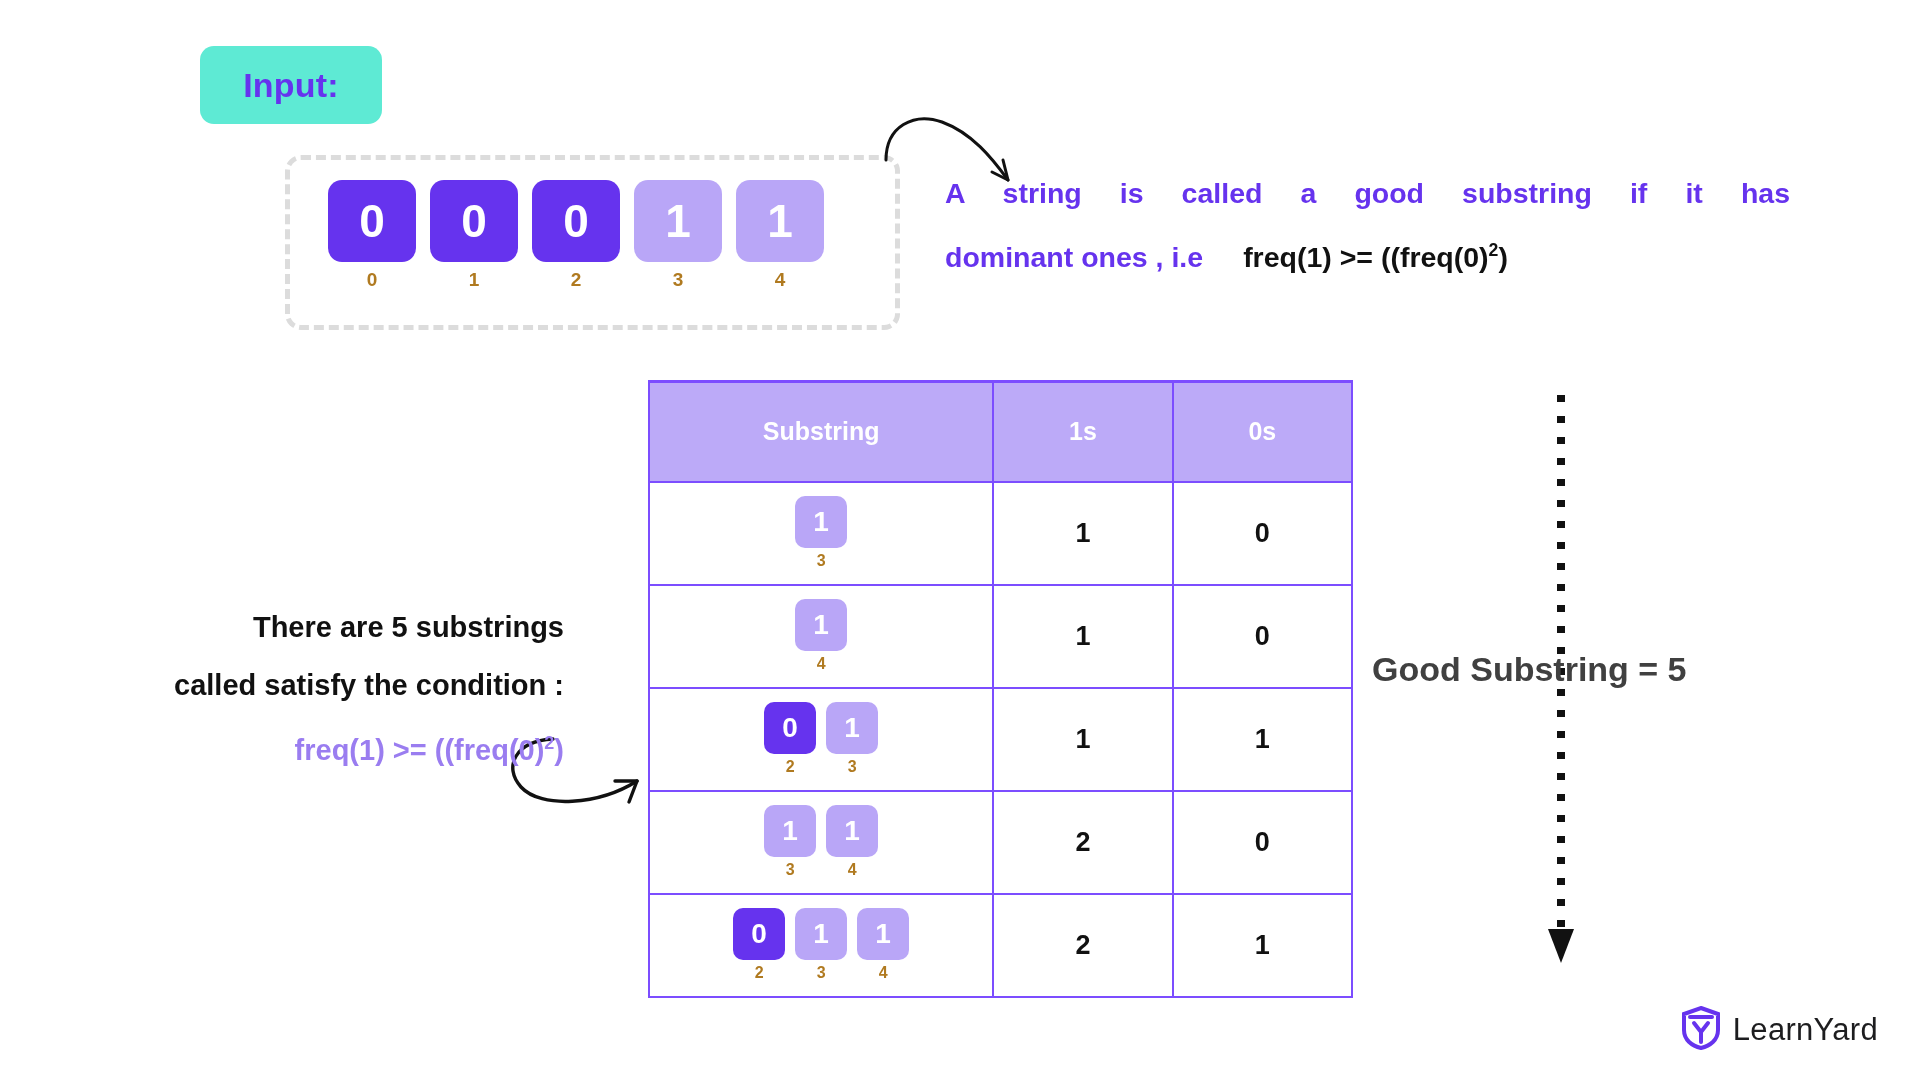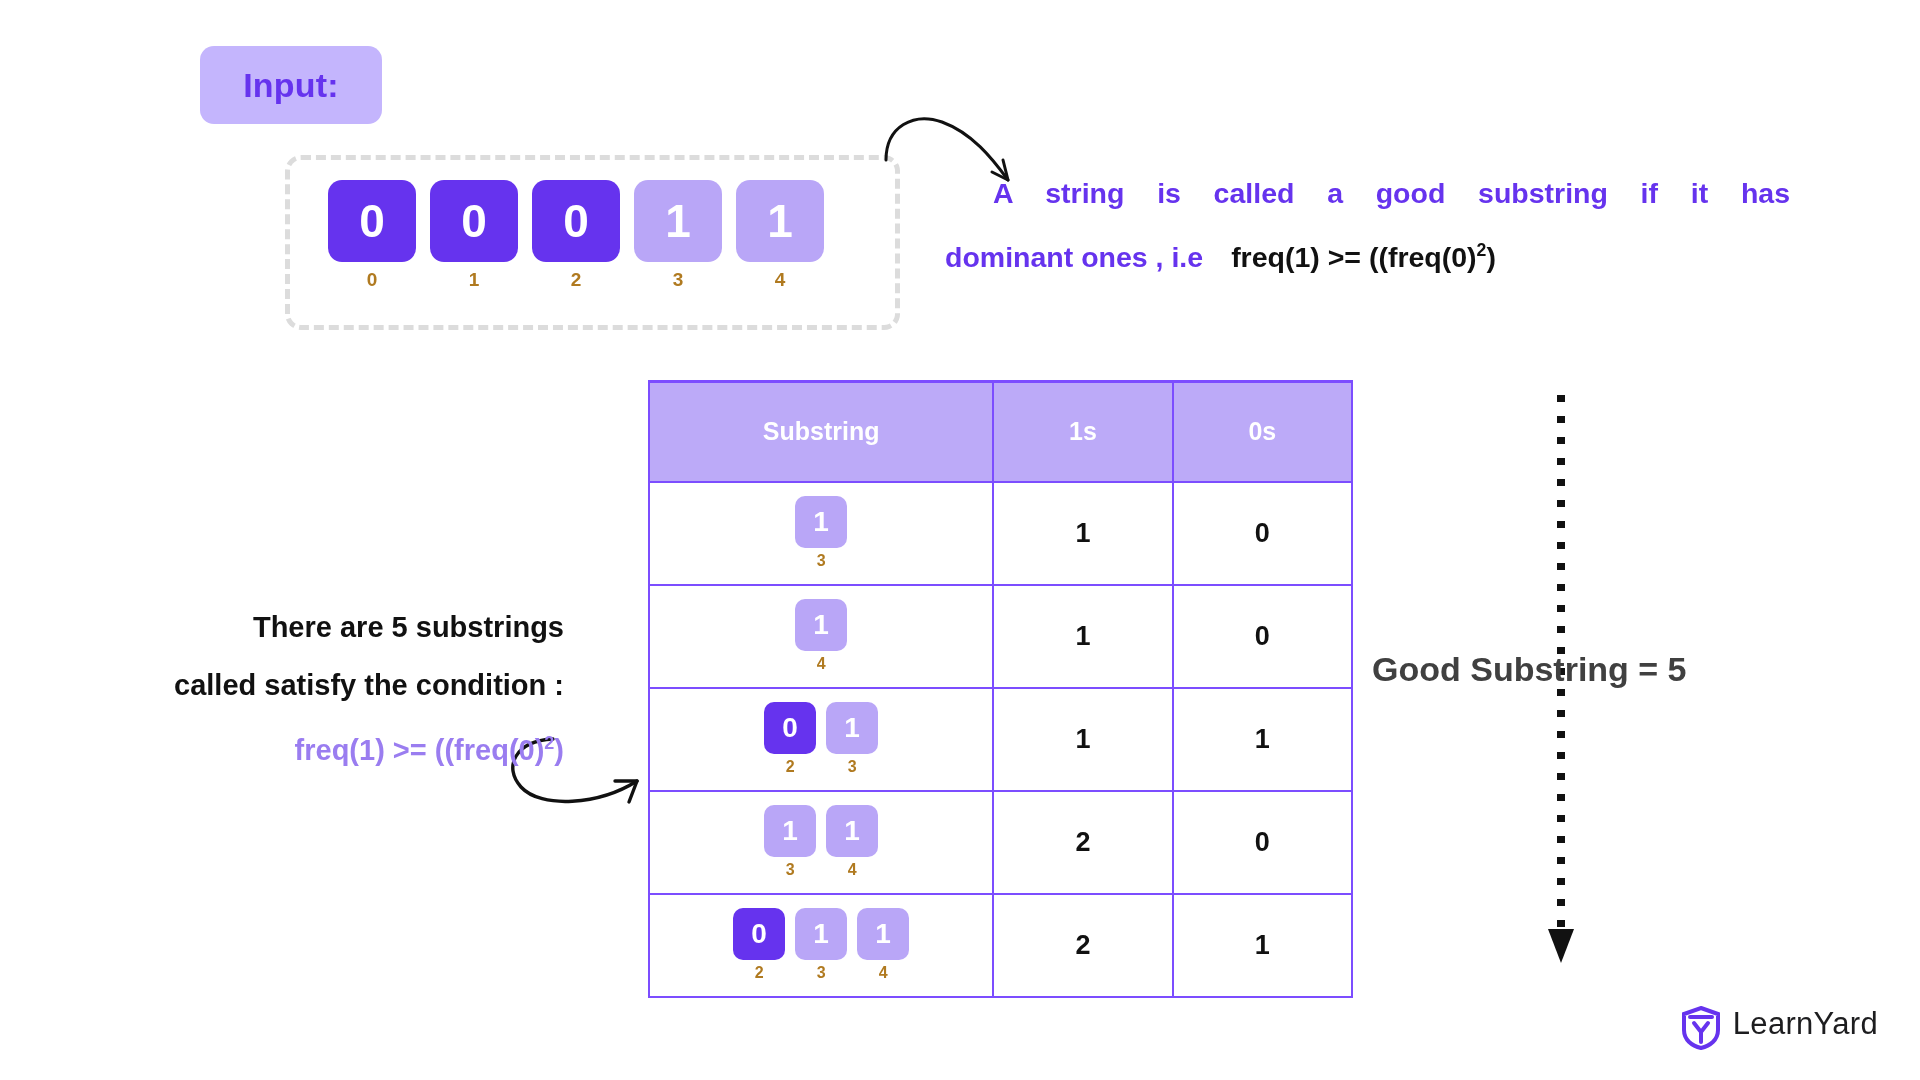--- a/index.html
+++ b/index.html
@@ -8,21 +8,21 @@
     background: #ffffff;
     font-family: "Liberation Sans", sans-serif;
     overflow: hidden;
   }
   #stage { position: relative; width: 1920px; height: 1080px; }
 
   
   .input-badge {
     position: absolute; left: 200px; top: 46px;
     width: 182px; height: 78px;
-    background: #c4b5fd; border-radius: 14px;
+    background: #5eead4; border-radius: 14px;
     display: flex; align-items: center; justify-content: center;
     color: #6633ee; font-size: 34px; font-weight: bold;
     letter-spacing: .2px;
   }
 
   
   .array-box {
     position: absolute; left: 285px; top: 155px;
     width: 615px; height: 175px;
     border: 5px dashed #dcdcdc; border-radius: 16px;
@@ -36,22 +36,22 @@
   }
   .tile.zero { background: #6633ee; }
   .tile.one  { background: #b9a6f7; }
   .idx { margin-top: 7px; color: #b07a20; font-size: 19px; font-weight: bold; }
 
   
   .desc {
     position: absolute; left: 945px; top: 165px; width: 845px;
     color: #6633ee; font-size: 28.5px; font-weight: bold; line-height: 57px;
   }
-  .desc .l2 { text-align: justify; text-align-last: justify; margin-left: 48px; }
-  .desc .l3 { display: flex; align-items: baseline; gap: 28px; }
+  .desc .l2 { text-align: justify; text-align-last: justify; }
+  .desc .l3 { display: flex; align-items: baseline; gap: 40px; }
   .formula-black { color: #111111; font-size: 28.5px; font-weight: bold; white-space: nowrap; }
   .formula-black sup, .formula-purple sup { font-size: 0.62em; vertical-align: super; }
 
   
   .arrow-top { position: absolute; left: 880px; top: 108px; }
   .arrow-left-curve { position: absolute; left: 495px; top: 725px; }
 
   
   .left-note {
     position: absolute; left: 94px; top: 598px; width: 470px;
@@ -92,21 +92,21 @@
   
   .dotted-arrow { position: absolute; left: 1548px; top: 395px; }
   .result {
     position: absolute; left: 1372px; top: 650px;
     color: #404040; font-size: 34px; font-weight: bold; white-space: nowrap;
   }
 
   
   .brand {
     position: absolute; right: 42px; bottom: 26px;
-    display: flex; gap: 12px;
+    display: flex; align-items: center; gap: 12px;
   }
   .brand-name { color: #1d1d1f; font-size: 31px; letter-spacing: .3px; }
 </style>
 </head>
 <body>
 
 <div id="stage">
 
   <div class="input-badge">
     <span>Input:</span>

